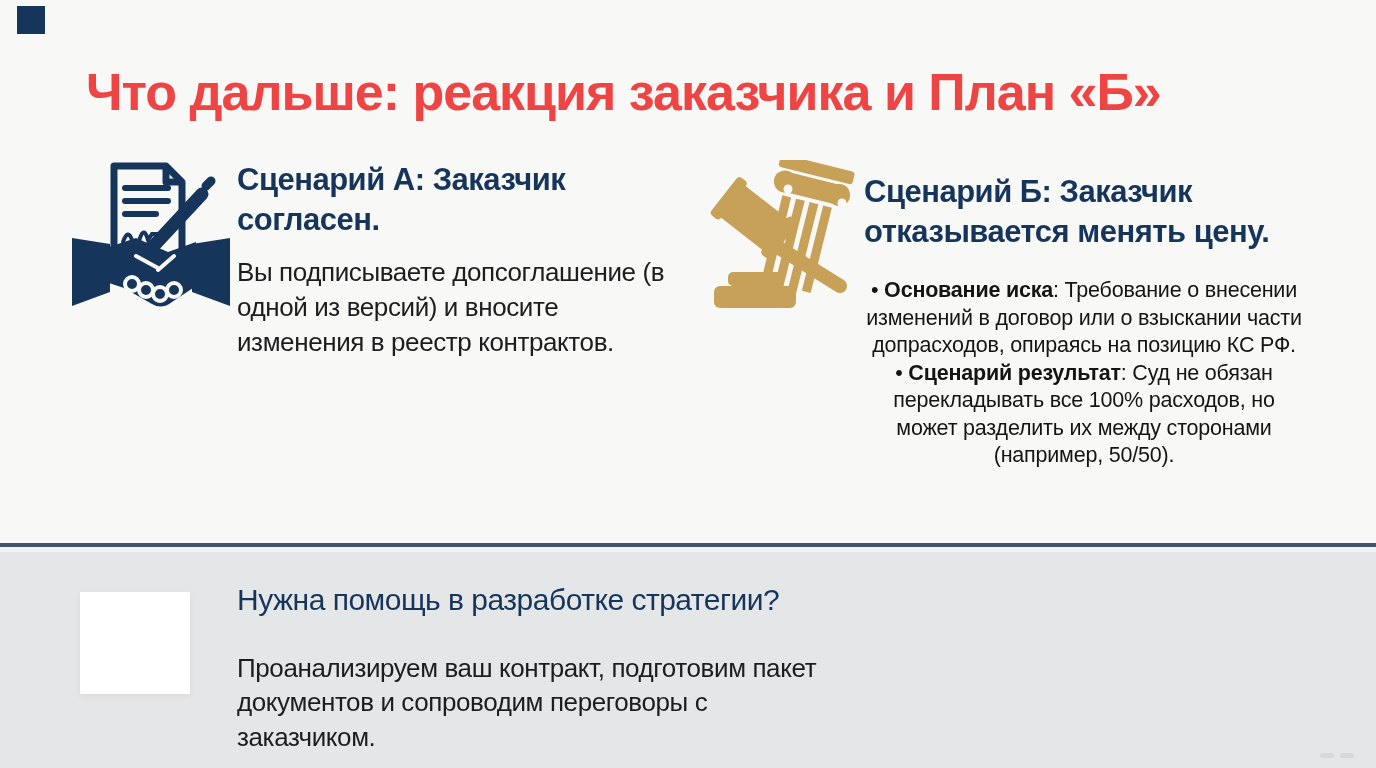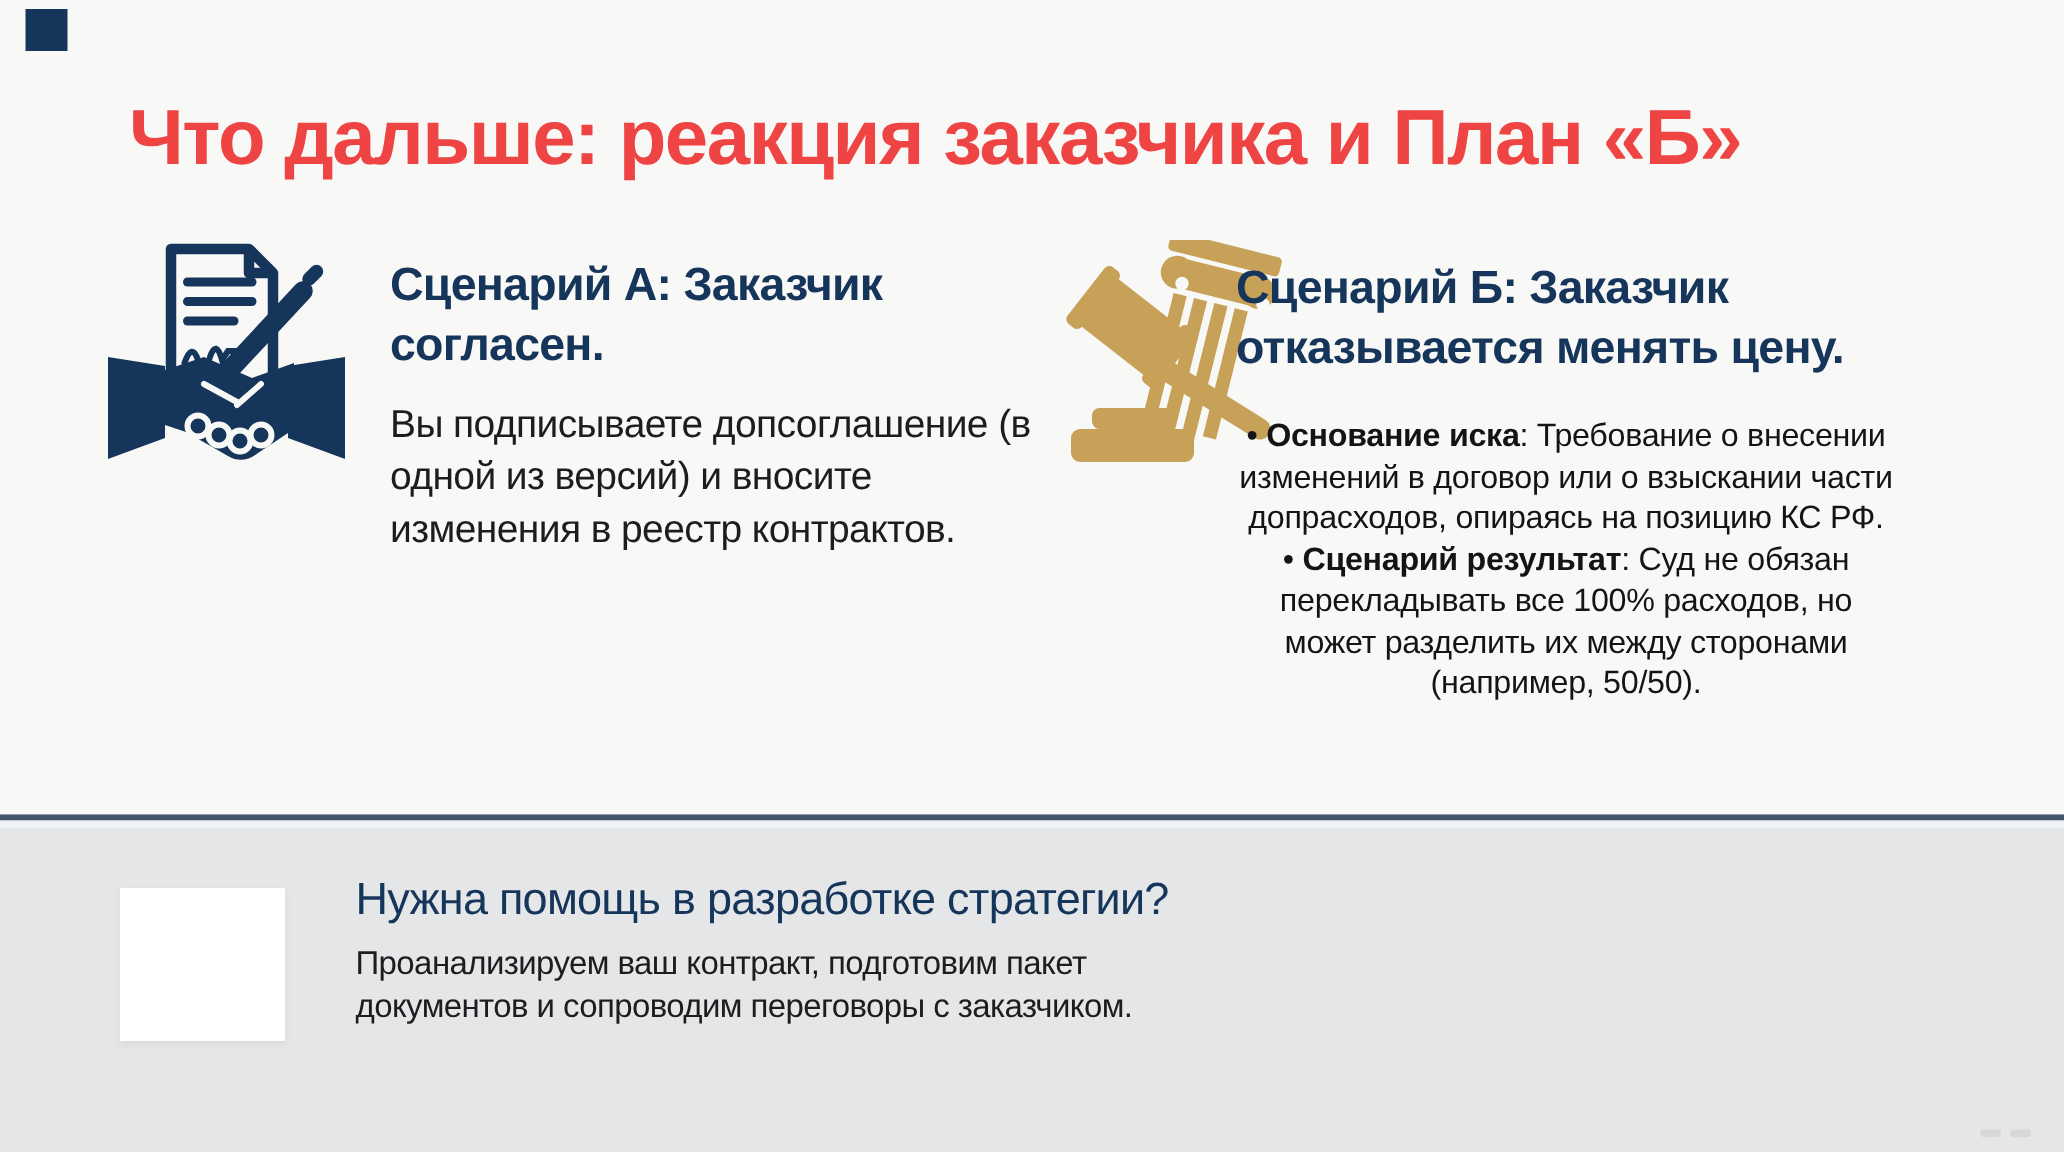--- a/index.html
+++ b/index.html
@@ -15,23 +15,23 @@
   }
   .slide-title{
     position:absolute;left:70px;top:44px;width:1260px;
     font-size:52px;font-weight:bold;color:#ef4444;
     letter-spacing:-1px;line-height:1.25;margin:16px;
   }
   .scenario{position:absolute;top:160px;}
   .scenario .icon-box{position:absolute;top:0;}
   .col-a{left:0;}
   .col-a .icon-box{left:70px;width:162px;height:158px;}
-  .col-a .text-box{position:absolute;left:237px;top:10px;width:438px;margin-left:23px;}
+  .col-a .text-box{position:absolute;left:237px;top:0;width:438px;}
   .col-b .icon-box{left:692px;width:166px;height:162px;}
-  .col-b .text-box{position:absolute;left:824px;top:12px;width:478px;}
+  .col-b .text-box{position:absolute;left:864px;top:12px;width:478px;}
   .scenario-heading{
     margin:0 0 16px 0;
     font-size:31px;font-weight:bold;color:#16355b;line-height:1.28;
     letter-spacing:-0.5px;
   }
   .scenario-body{
     margin:0;font-size:26px;line-height:1.33;color:#1d1d1f;letter-spacing:-0.4px;
   }
   .bullet-list{margin-top:26px;width:440px;}
   .bullet{
@@ -47,22 +47,22 @@
   }
   .footer-photo{
     position:absolute;left:80px;top:45px;width:110px;height:102px;
     background:#ffffff;box-shadow:0 2px 6px rgba(0,0,0,0.06);
   }
   .footer-heading{
     position:absolute;left:237px;top:36px;margin:0;
     font-size:30px;font-weight:normal;color:#16355b;letter-spacing:-0.5px;
   }
   .footer-body{
-    position:absolute;left:237px;top:80px;margin:0;width:600px;
-    font-size:22px;line-height:1.32;color:#1d1d1f;letter-spacing:-0.4px;
+    position:absolute;left:237px;top:104px;margin:0;width:600px;
+    font-size:26px;line-height:1.32;color:#1d1d1f;letter-spacing:-0.4px;
   }
   .footer-dots{position:absolute;right:22px;bottom:14px;display:flex;gap:6px;}
   .footer-dots span{width:14px;height:5px;border-radius:3px;background:#d6d8da;display:block;}
   svg{display:block;}
 </style>
 </head>
 <body>
 
 <div class="corner-square"></div>
 

